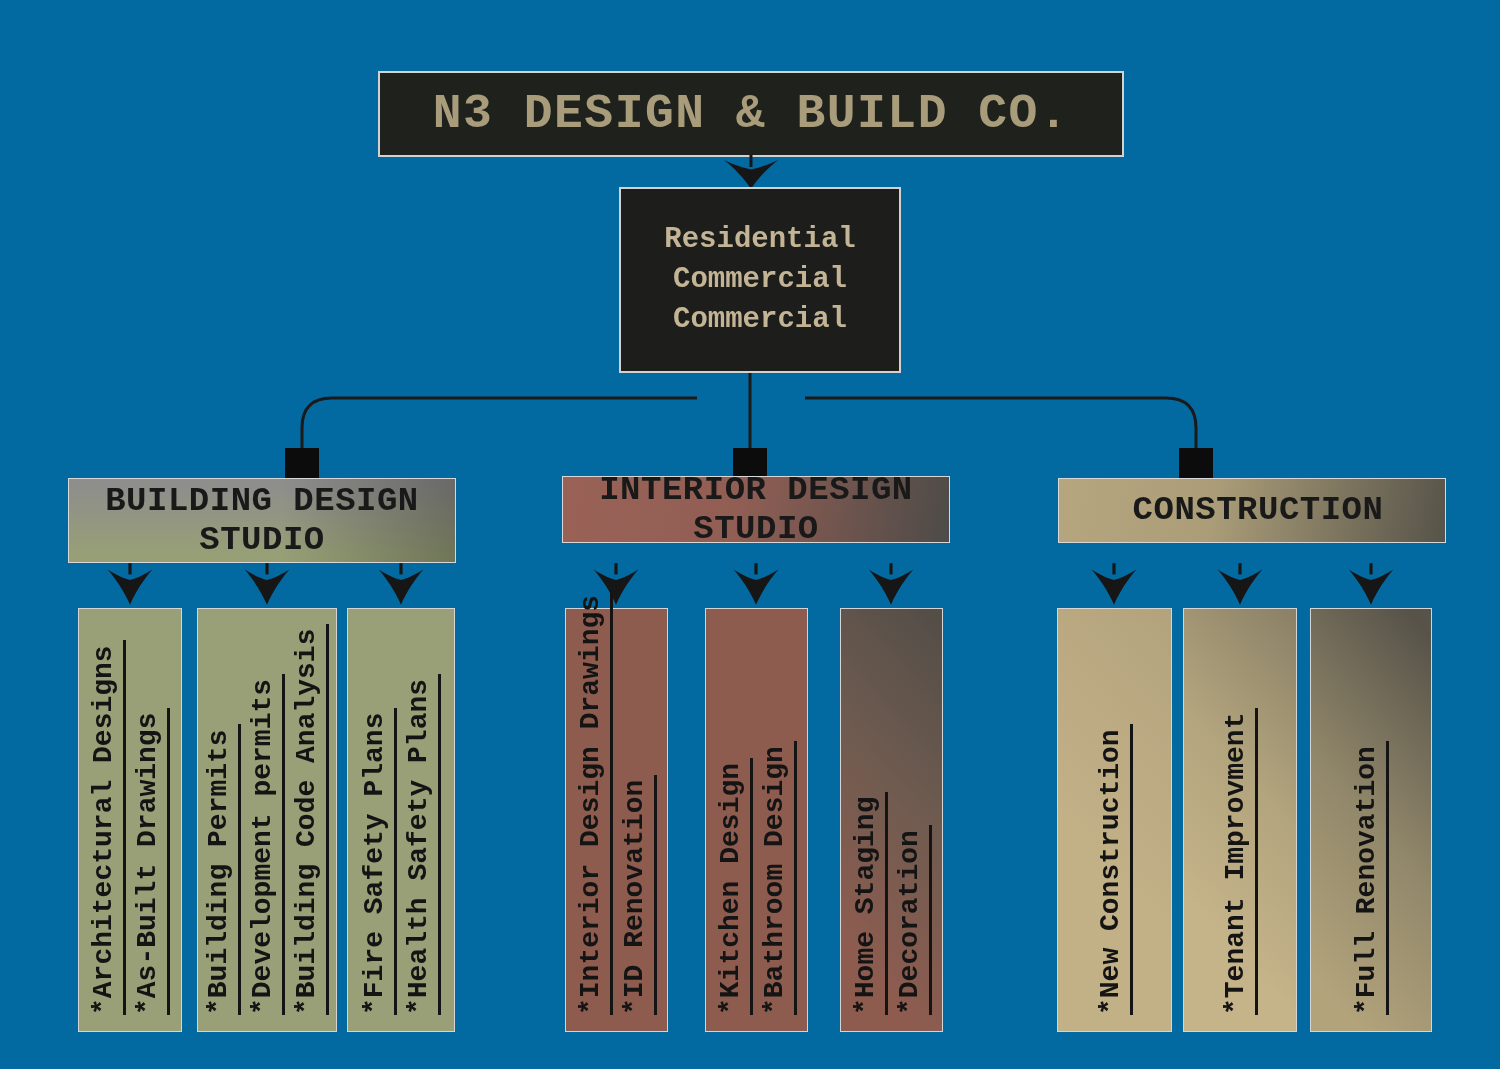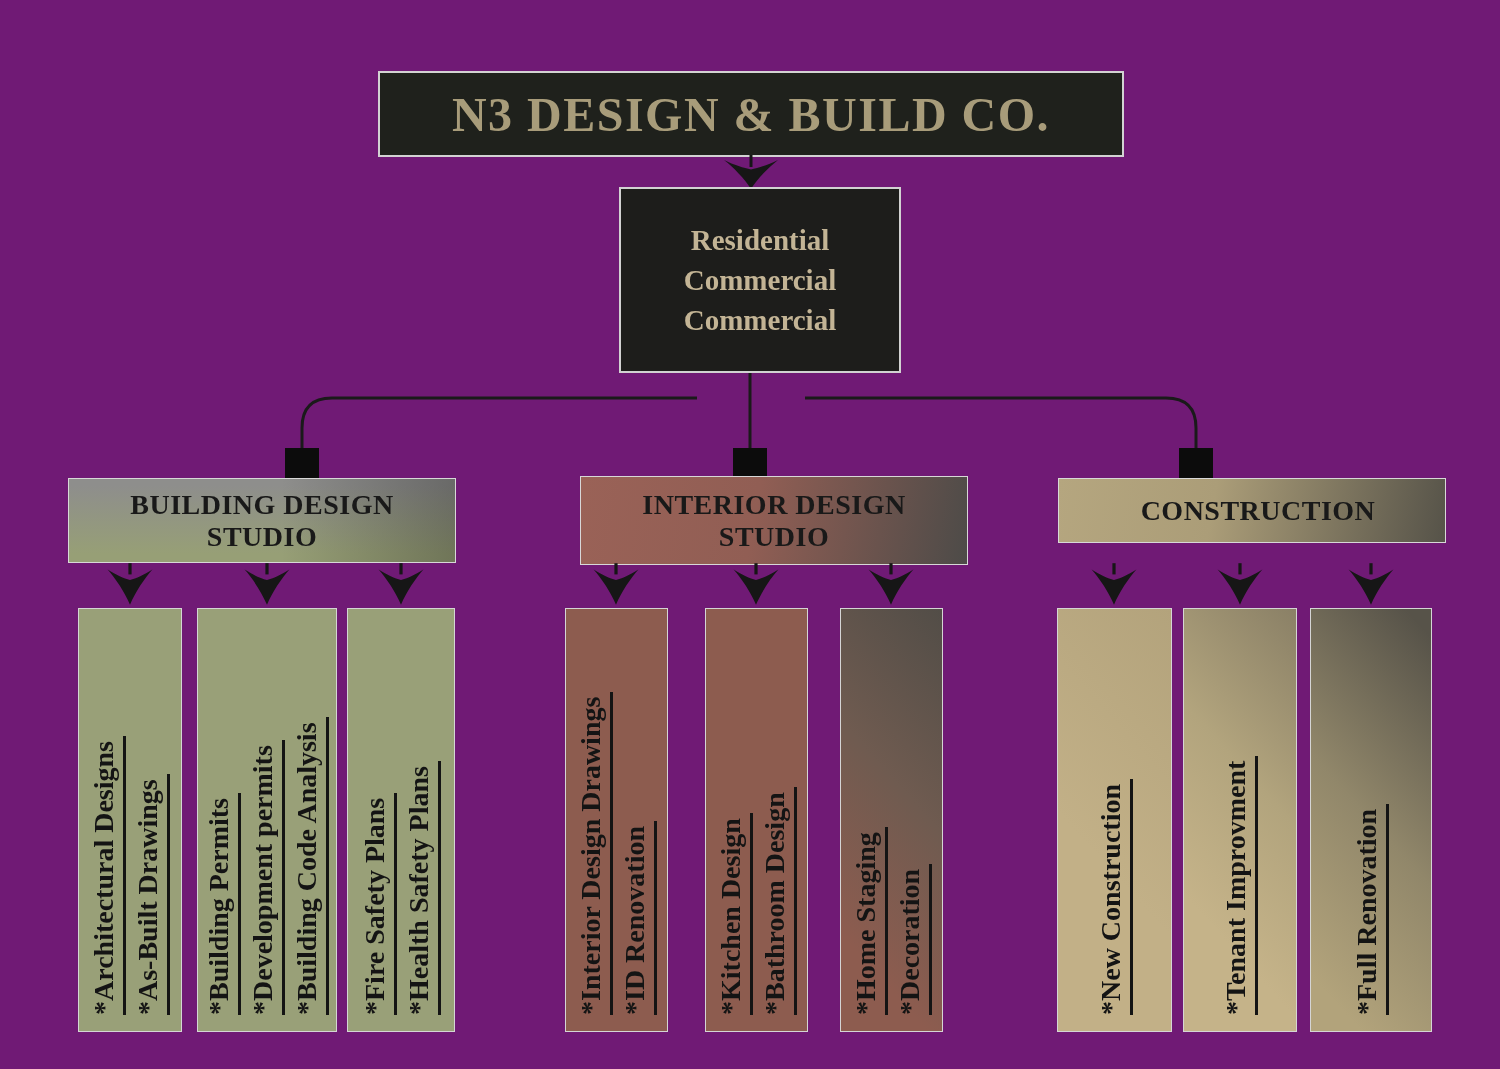--- a/index.html
+++ b/index.html
@@ -1,39 +1,39 @@
 <!DOCTYPE html>
 <html><head>
 <meta charset="utf-8">
 <style>
   html,body{margin:0;padding:0;background:#ffffff;}
-  .page{position:relative;width:1500px;height:1069px;background:#701a75;
-        font-family:Liberation Serif, serif;overflow:hidden;}
+  .page{position:relative;width:1500px;height:1069px;background:#0369a1;
+        font-family:Liberation Mono, monospace;overflow:hidden;}
 
   
   .box-dark{position:absolute;background:#1f211c;border:2px solid #d2d2d2;
             display:flex;align-items:center;justify-content:center;
             box-sizing:border-box;text-align:center;}
   .title-box{left:378px;top:71px;width:746px;height:86px;}
   .title-text{color:#a89c7a;font-size:48px;font-weight:bold;letter-spacing:1.5px;}
   .sectors-box{left:619px;top:187px;width:282px;height:186px;flex-direction:column;background:#1d1d1b;}
   .sector-line{color:#c3b495;font-size:29px;font-weight:bold;line-height:40px;}
 
   
   .connectors{position:absolute;left:0;top:0;}
 
   
   .dept-header{position:absolute;display:flex;flex-direction:column;align-items:center;
-               justify-content:center;font-weight:bold;font-size:28px;line-height:1.12;
+               justify-content:center;font-weight:bold;font-size:34px;line-height:1.12;
                color:#191919;letter-spacing:.5px;box-sizing:border-box;border:1px solid #d8d8d8;
                text-align:center;}
   .dept1{left:68px;top:478px;width:388px;height:85px;
          background:linear-gradient(to right, rgba(20,20,20,0) 55%, rgba(20,20,20,0.30)),
                     linear-gradient(to bottom, #8e8e8c 8%, #979f76 90%);}
-  .dept2{left:580px;top:476px;width:388px;height:89px;
+  .dept2{left:562px;top:476px;width:388px;height:67px;
          background:linear-gradient(100deg, #9a6257 0%, #915e54 45%, #4d4b48 100%);}
   .dept3{left:1058px;top:478px;width:388px;height:65px;
          background:linear-gradient(100deg, #b5a67f 0%, #ab9d78 40%, #565349 100%);padding-left:12px;}
 
   
   .dart{position:absolute;}
 
   
   .col{position:absolute;top:608px;height:424px;border:1px solid #d5d5d5;box-sizing:border-box;}
   .col-inner{position:absolute;left:0;top:0;transform-origin:0 0;

